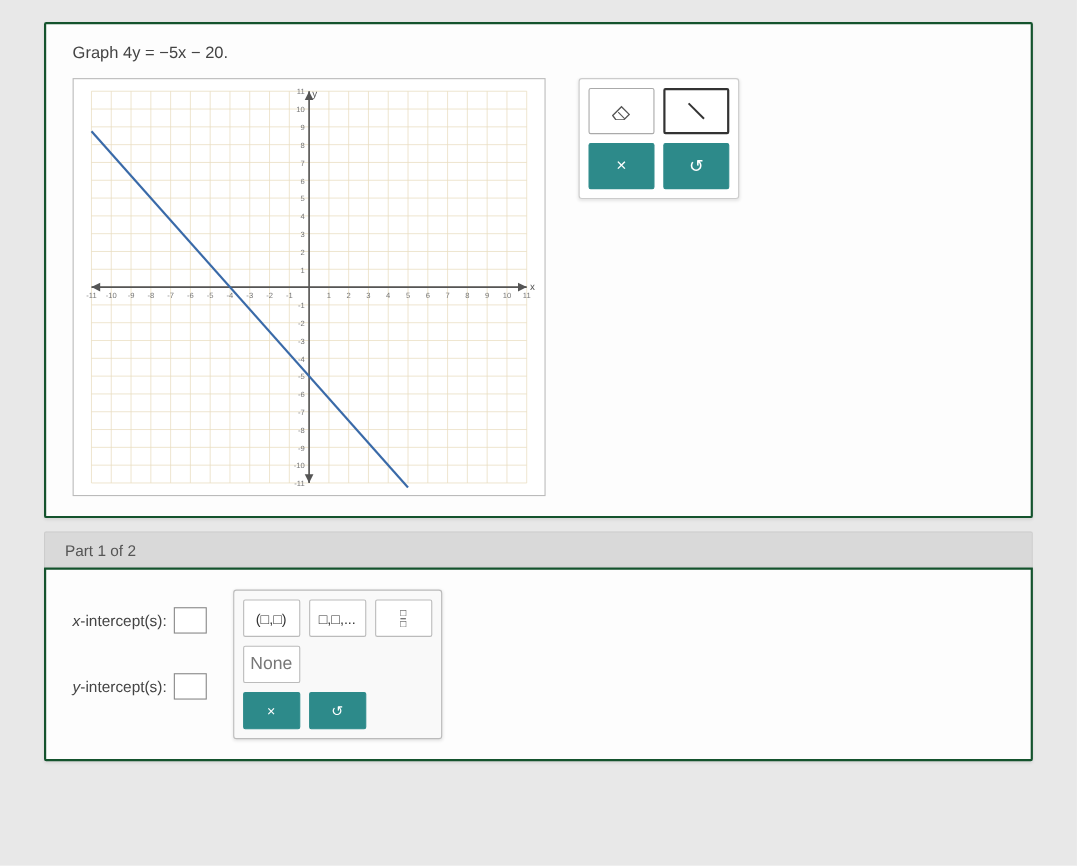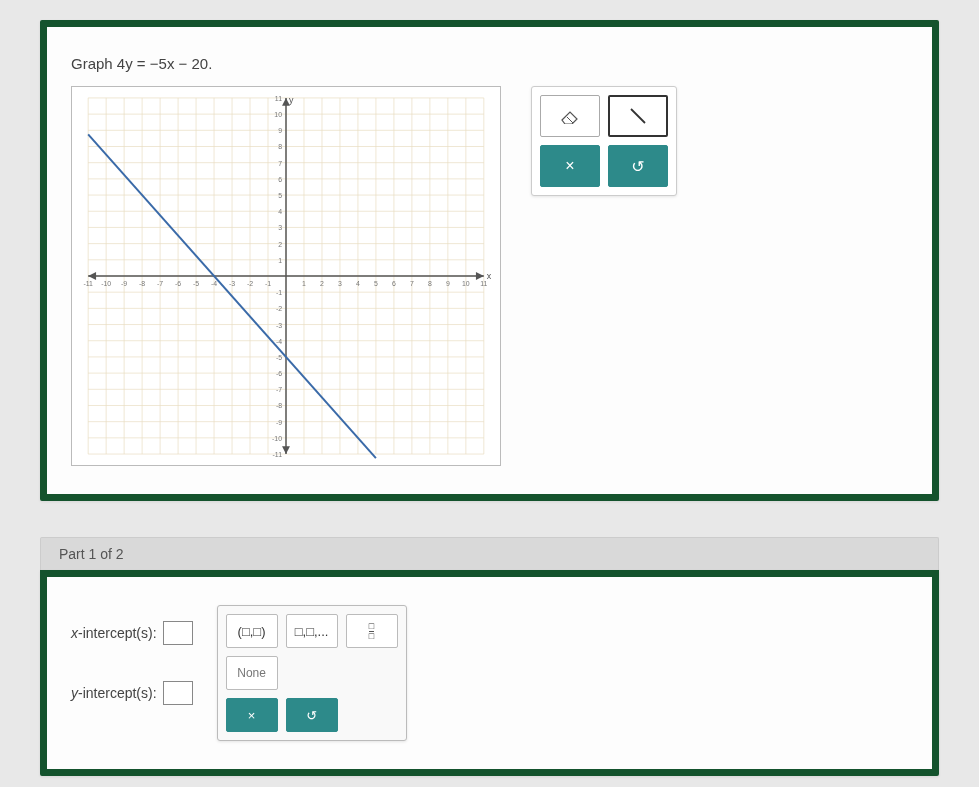--- a/index.html
+++ b/index.html
@@ -5,24 +5,24 @@
   * { box-sizing: border-box; }
   body {
     margin: 0;
     font-family: Arial, sans-serif;
     background: #e8e8e8;
     padding: 20px 40px;
     color: #333;
   }
   .panel {
     background: #fdfdfd;
-    border: 7px solid #14532d;
+    border: 2px solid #14532d;
     border-radius: 2px;
-    padding: 28px 24px;
-    margin-bottom: 36px;
+    padding: 18px 24px;
+    margin-bottom: 12px;
     box-shadow: 0 1px 3px rgba(0,0,0,0.08);
   }
   .question-text {
     font-size: 15px;
     margin-bottom: 14px;
     color: #444;
   }
   .row1 {
     display: flex;
     gap: 30px;
@@ -111,21 +111,21 @@
     border: 1px solid #bbb;
     background: #fff;
     border-radius: 2px;
     display: flex;
     align-items: center;
     justify-content: center;
     font-size: 13px;
     color: #333;
     cursor: pointer;
   }
-  .sym-btn.small { font-size: 12px; color: #777; }
+  .sym-btn.small { font-size: 16px; color: #777; }
   .sym-btn.teal { background: #2d8a8a; color: #fff; border-color: #2d8a8a; width: 52px; }
   .instructions { font-size: 14px; color: #444; margin-bottom: 14px; }
   .frac { display: flex; flex-direction: column; align-items: center; font-size: 9px; line-height: 1; }
   .frac .d { border-top: 1px solid #555; }
 </style>
 </head>
 <body>
 
 <div class="panel">
   <div class="question-text">

